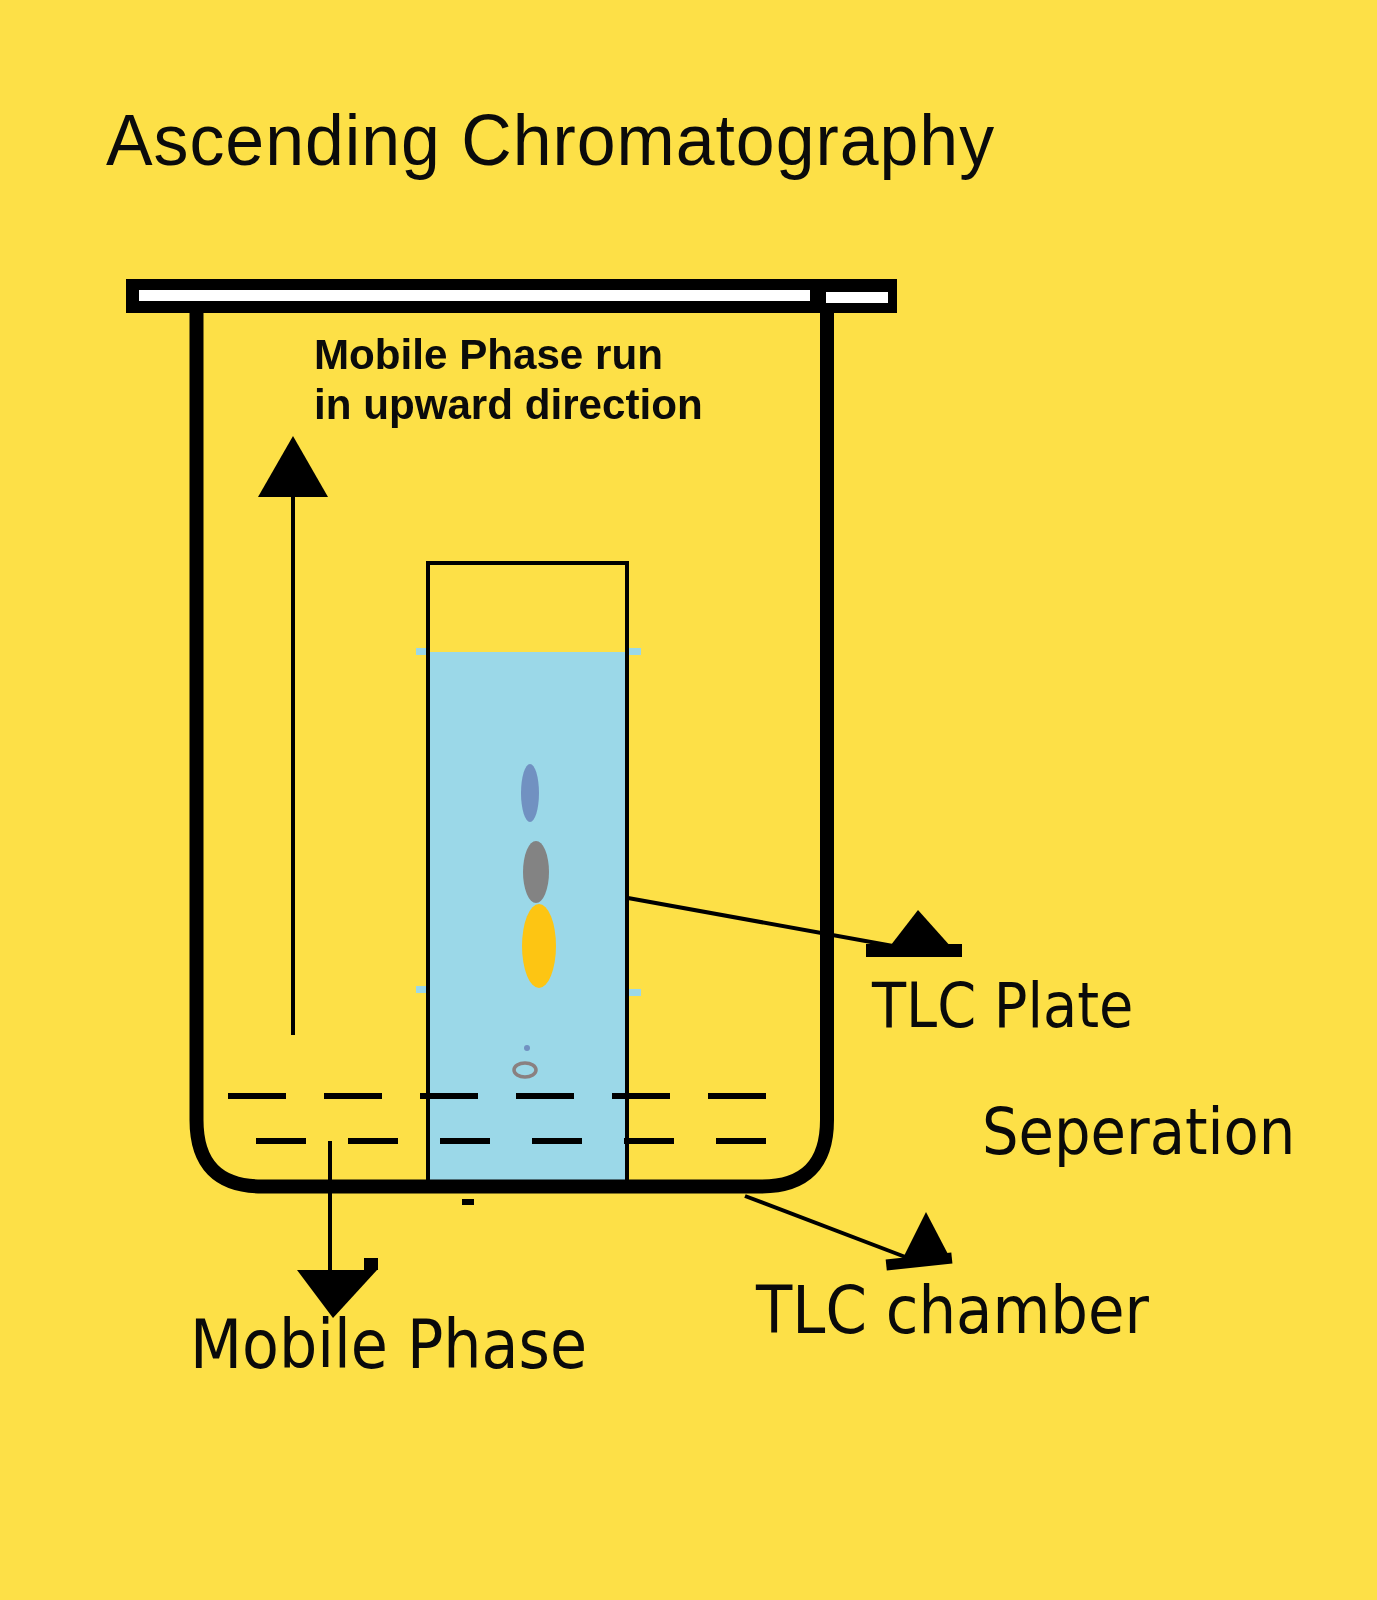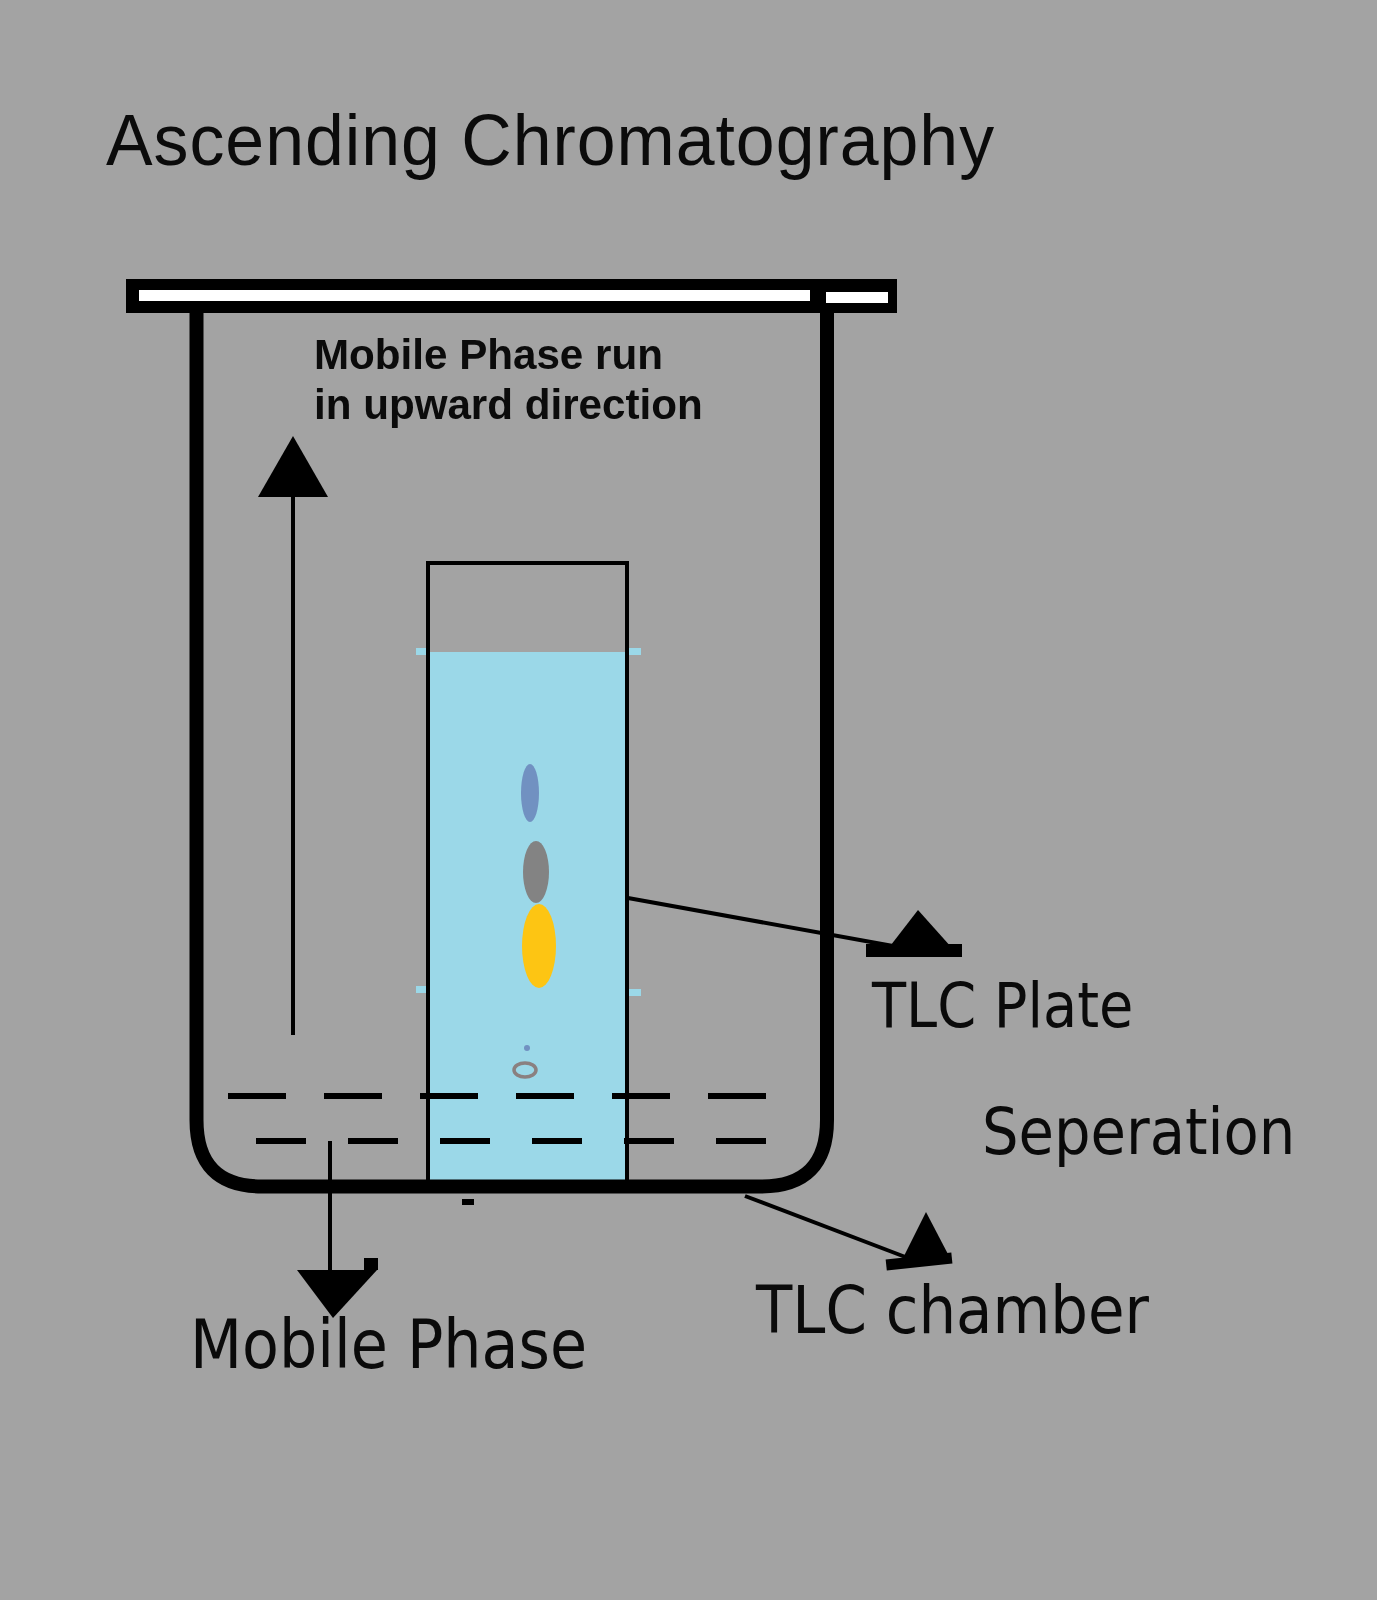--- a/index.html
+++ b/index.html
@@ -1,17 +1,17 @@
 <!DOCTYPE html>
 <html><head>
 <meta charset="utf-8">
 <style>
   html,body{margin:0;padding:0;background:#fff;}
   .canvas{
-    position:relative;width:1377px;height:1600px;background:#a3a3a3;
+    position:relative;width:1377px;height:1600px;background:#fde047;
     font-family:"Liberation Sans",sans-serif;overflow:hidden;
   }
   .diagram-svg{position:absolute;left:0;top:0;width:1377px;height:1600px;}
   .txt{position:absolute;color:#0b0b0b;white-space:nowrap;line-height:1;}
   .title{
     left:106px;top:104px;font-size:72px;font-weight:400;
     transform:scaleX(.97);transform-origin:left top;letter-spacing:1px;
   }
   .annotation{
     left:314px;top:330px;font-size:43px;font-weight:700;line-height:1.16;

